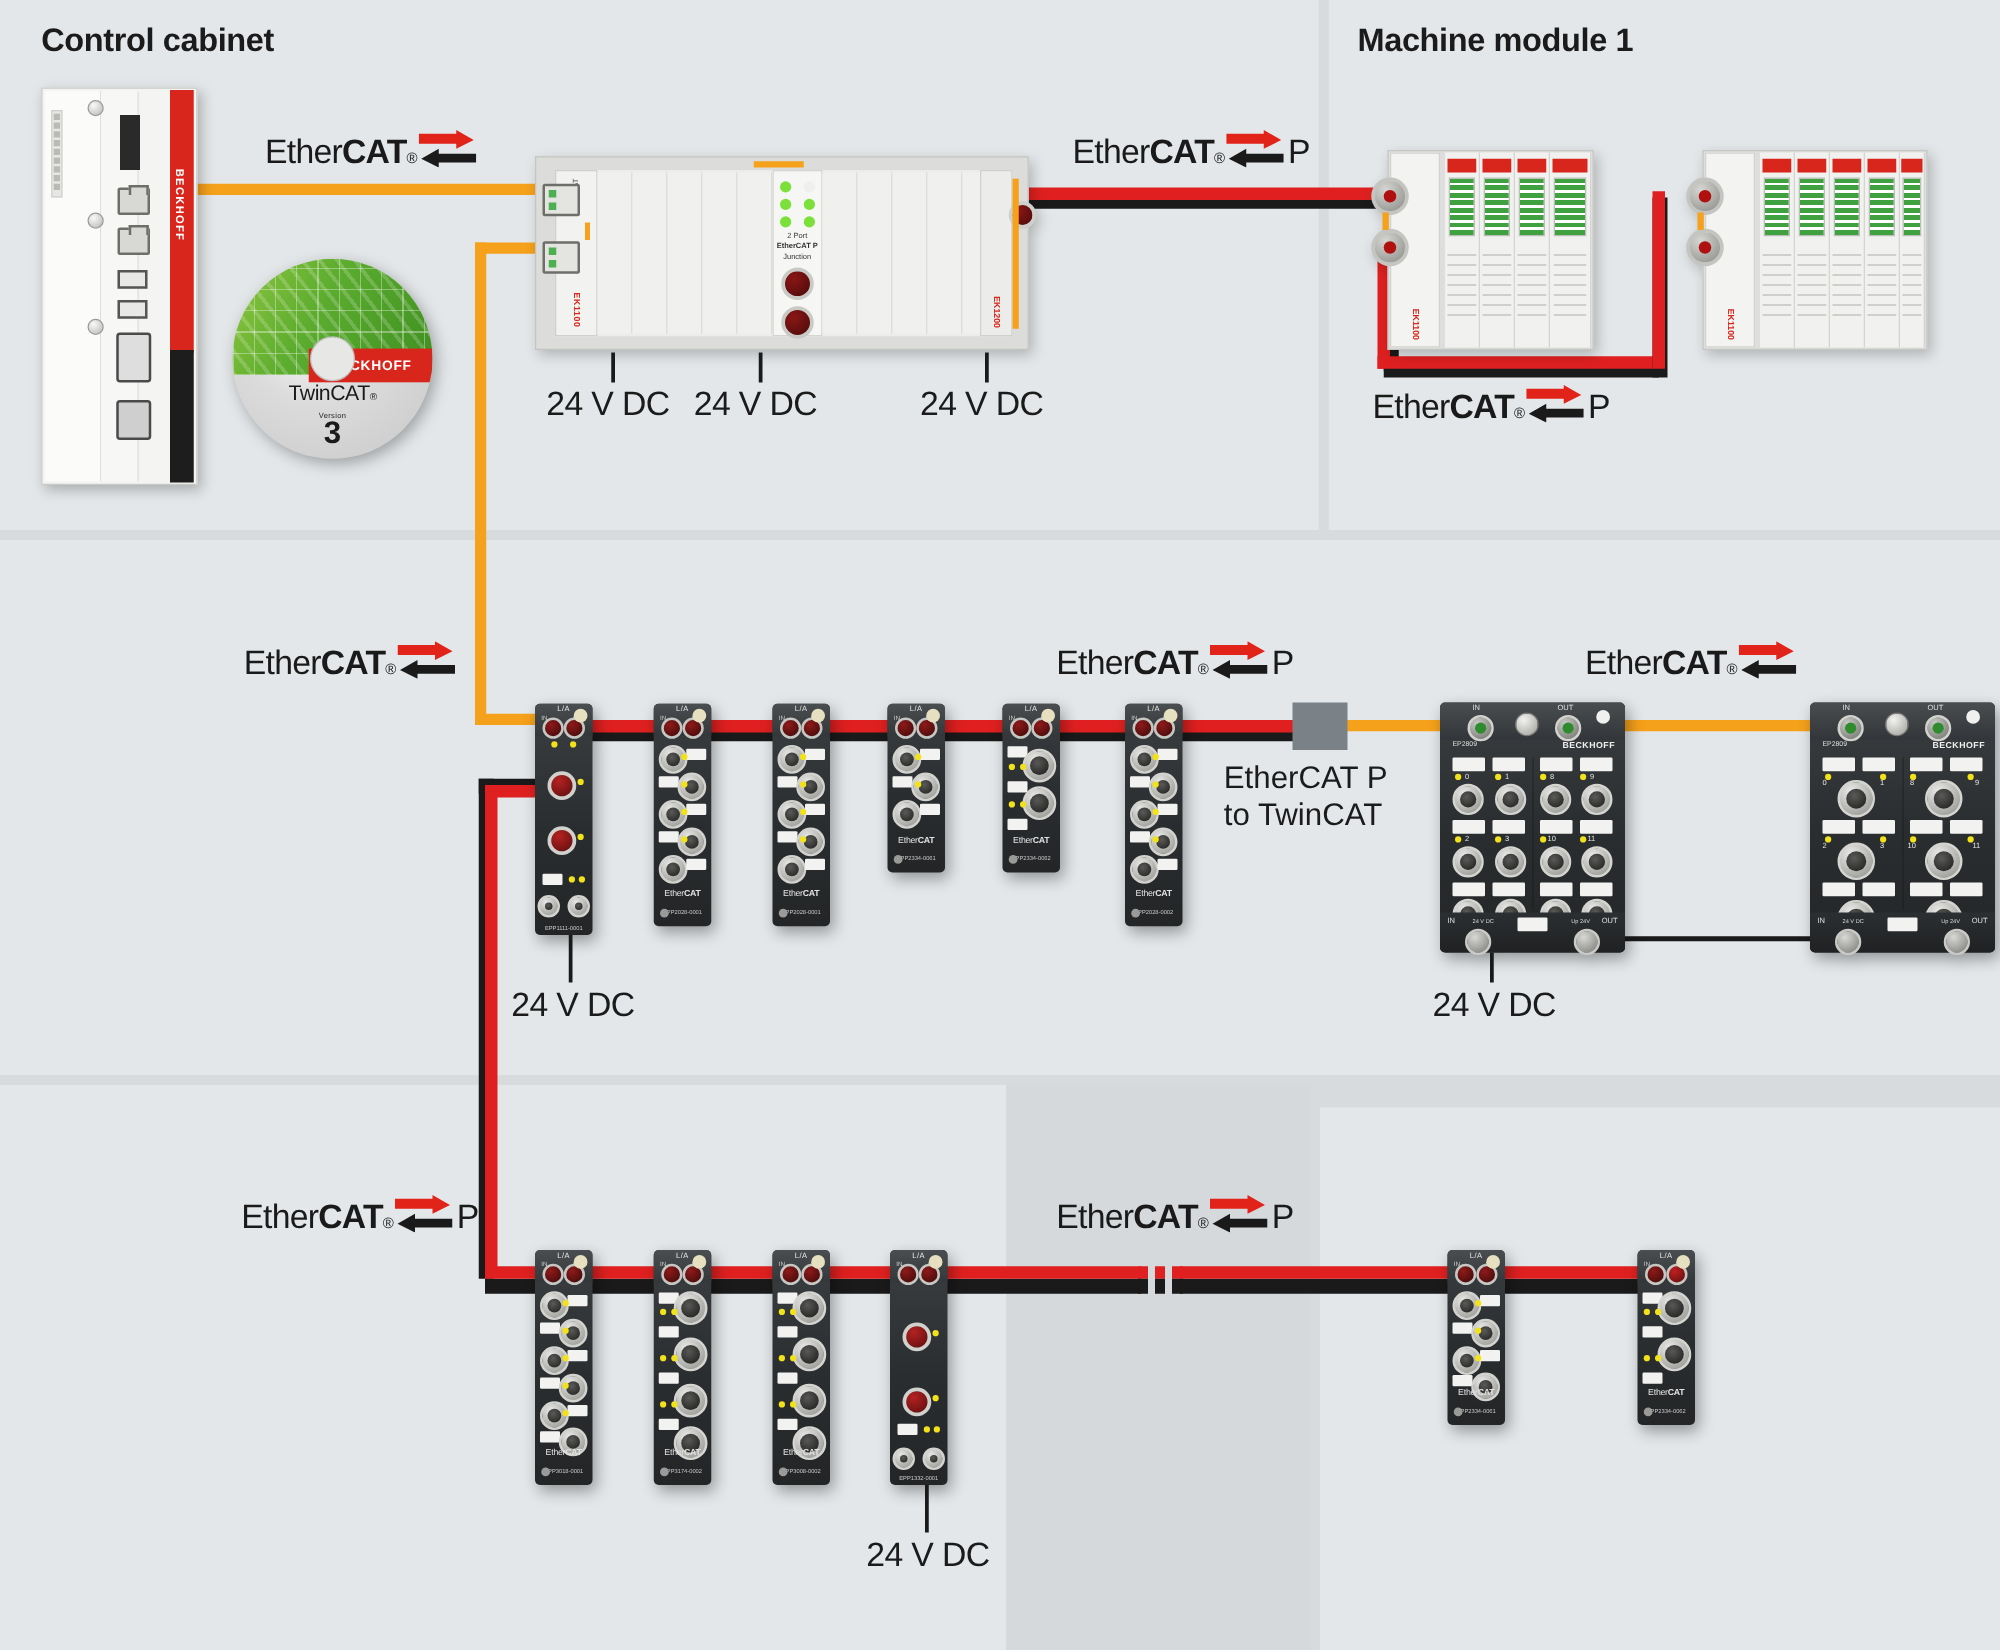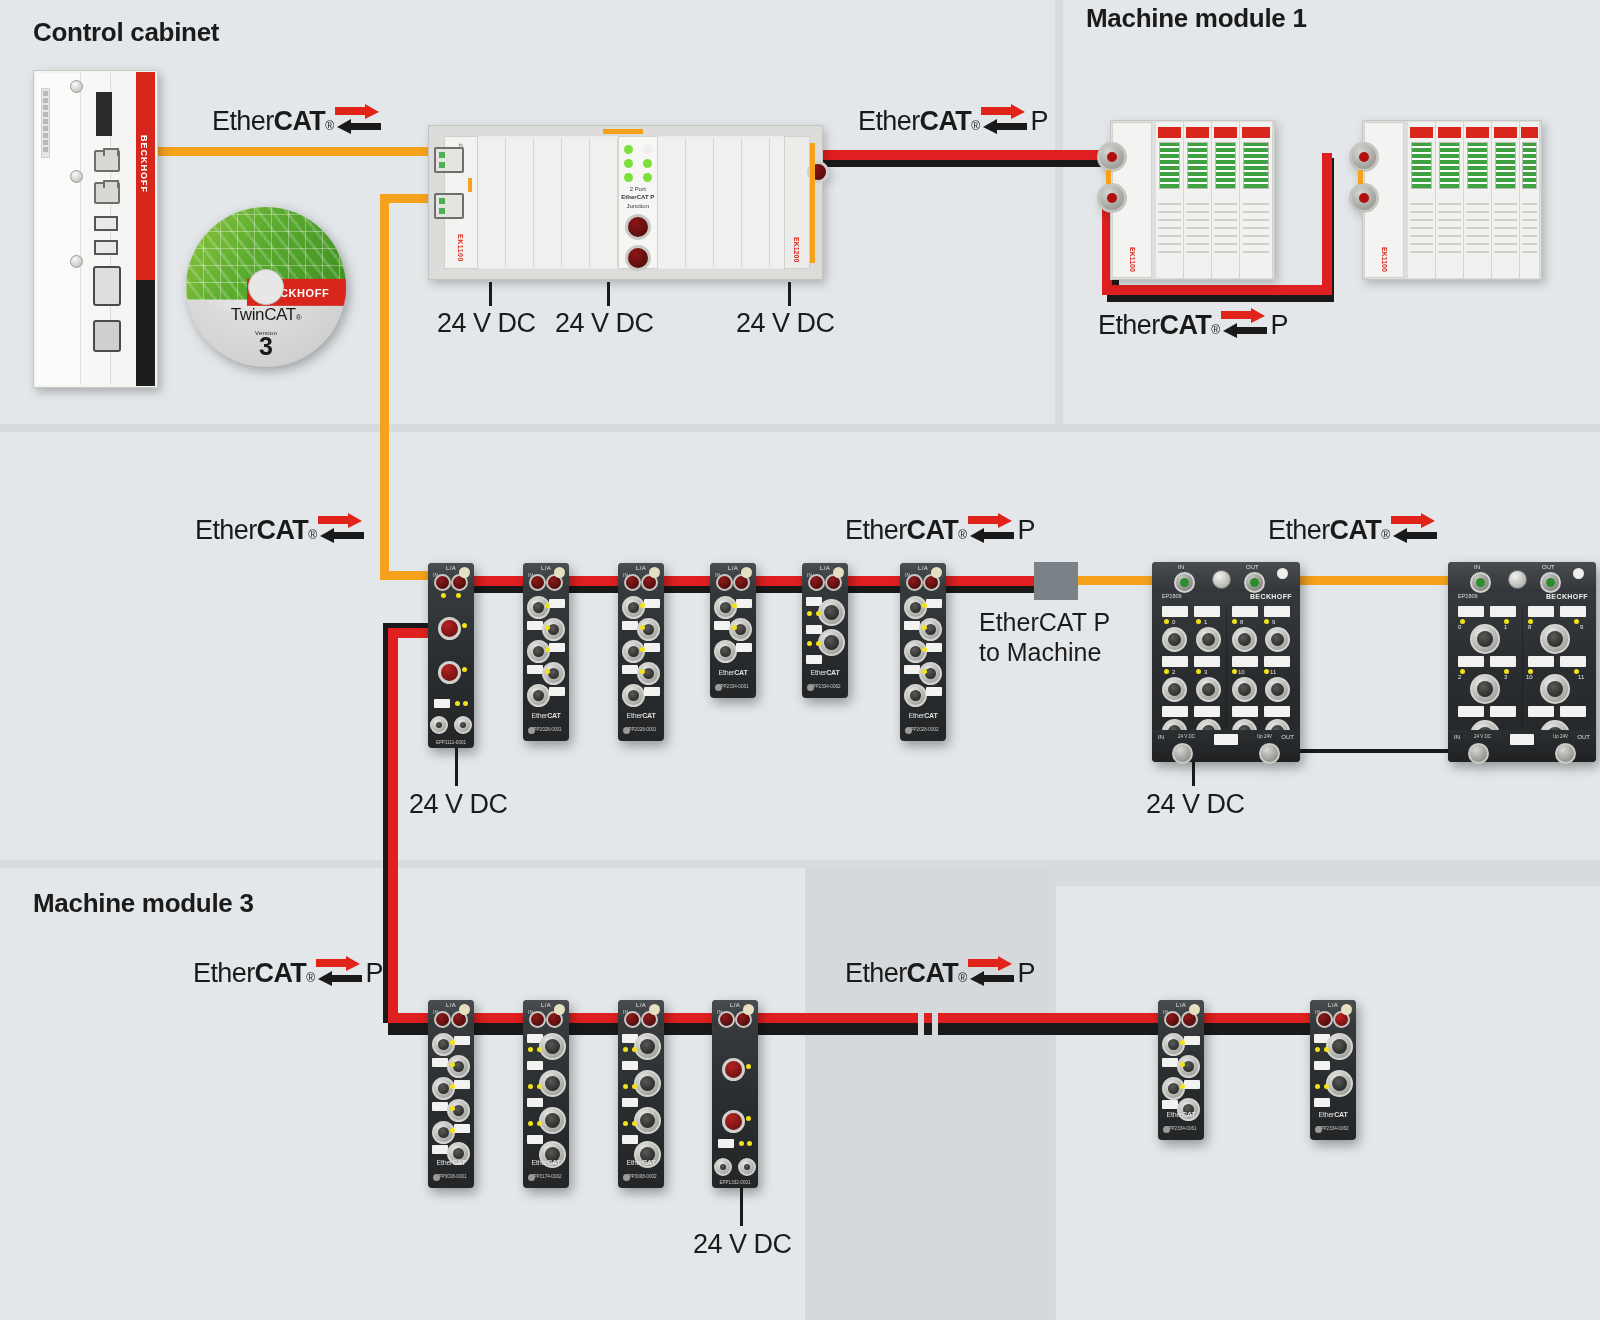--- a/index.html
+++ b/index.html
@@ -223,22 +223,21 @@
 <div id="stage">
 
   <div class="panel" style="left:0; top:0; width:1055px; height:424px;"></div>
   <div class="panel" style="left:1063px; top:0; width:537px; height:424px;"></div>
   <div class="panel" style="left:0; top:432px; width:1600px; height:428px;"></div>
   <div class="panel" style="left:0; top:868px; width:805px; height:452px;"></div>
   <div class="panel dim" style="left:805px; top:868px; width:243px; height:452px;"></div>
   <div class="panel" style="left:1056px; top:886px; width:544px; height:434px;"></div>
 
   <div class="section-title" style="left:33px; top:17px;">Control cabinet</div>
-  <div class="section-title" style="left:1086px; top:3px;">Machine module 1</div>
-  <div class="section-title" style="left:33px; top:888px;">Machine module 3</div>
+  <div class="section-title" style="left:1086px; top:17px;">Machine module 1</div>
 
   <div class="cab cab-orange" style="left:105px; top:147px; width:340px; height:9px;"></div>
 
   <div class="cab cab-orange" style="left:380px; top:194px; width:70px; height:9px;"></div>
   <div class="cab cab-orange" style="left:380px; top:194px; width:9px; height:385px;"></div>
   <div class="cab cab-orange" style="left:380px; top:571px; width:75px; height:9px;"></div>
 
   <div class="cab cab-black" style="left:795px; top:155px; width:330px; height:12px;"></div>
   <div class="cab cab-red" style="left:795px; top:150px; width:330px; height:10px;"></div>
 
@@ -724,21 +723,21 @@
     <div class="yled" style="left:22px; top:84px;"></div>
     <div class="yled" style="left:22px; top:106px;"></div>
     <div class="eclogo">Ether<b>CAT</b></div>
     <div class="ordr">EPP2028-0002</div>
     <div class="dotb"></div>
   </div>
 
   <div class="conv-box" style="left:1034px; top:562px; width:44px; height:38px;"></div>
   <div class="conv-label" style="left:979px; top:608px;">
     <div>EtherCAT P</div>
-    <div>to Machine</div>
+    <div>to TwinCAT</div>
   </div>
 
   <div class="epbox" style="left:1152px; top:562px; width:148px; height:200px;">
     <div class="top"></div>
     <div class="lbl-in">IN</div>
     <div class="lbl-out">OUT</div>
     <div class="pin">
         <i></i>
       </div>
     <div class="knob"></div>

